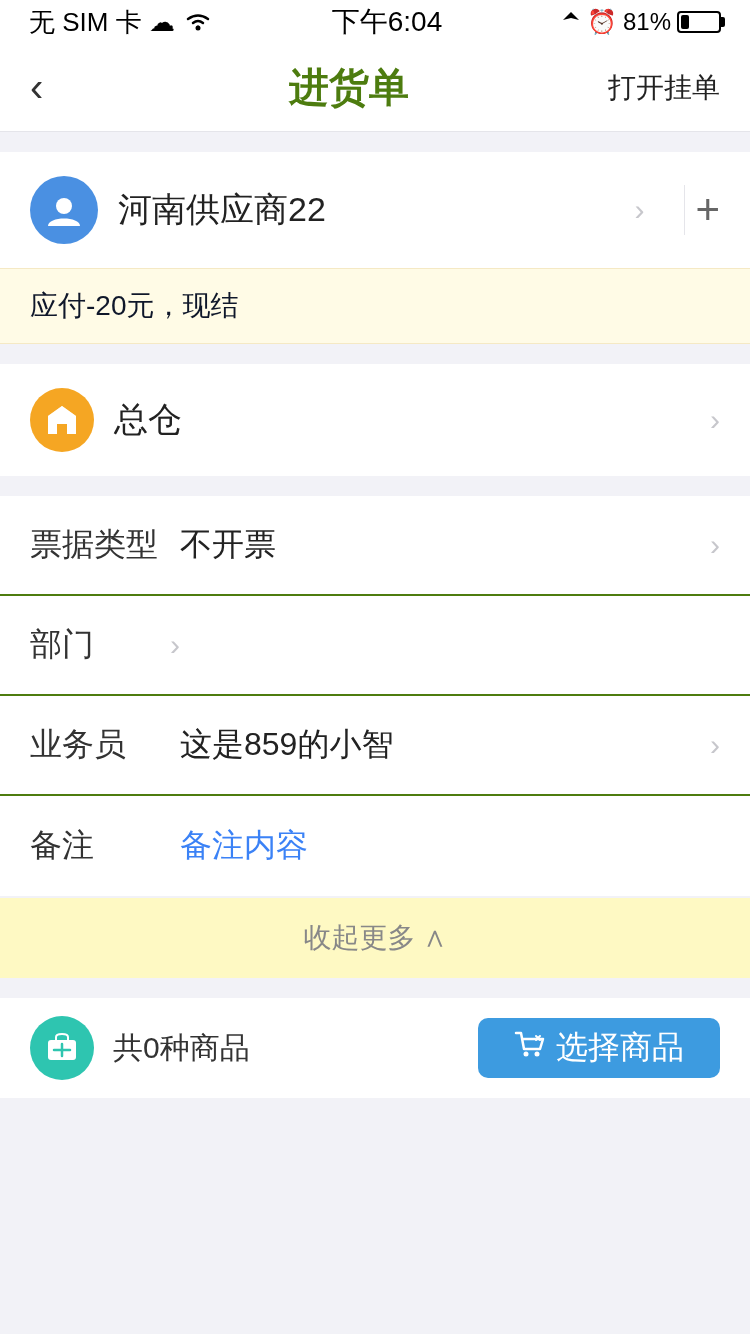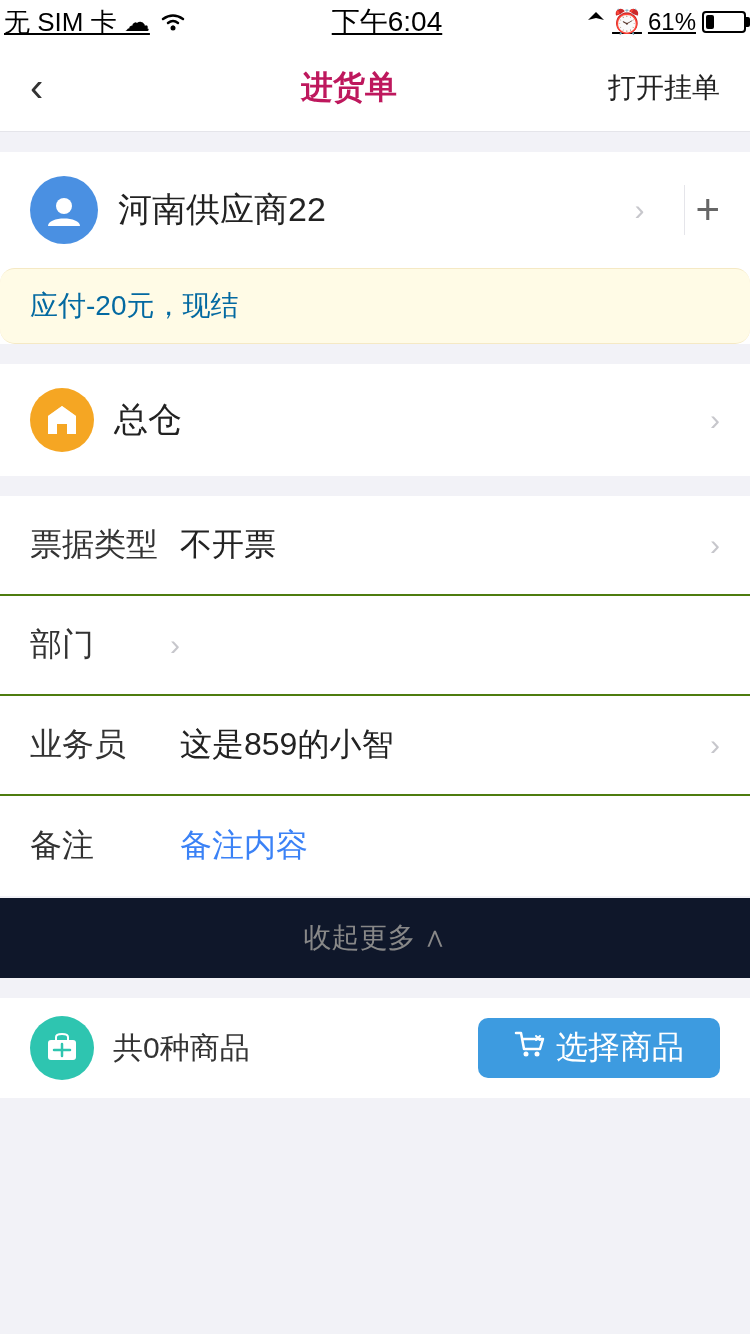--- a/index.html
+++ b/index.html
@@ -14,24 +14,23 @@
     }
 
     
     .status-bar {
       width: 750px;
       height: 44px;
       background: #fff;
       display: flex;
       align-items: center;
       justify-content: space-between;
-      padding: 0 4px;
+      padding: 0 29px;
       font-size: 26px;
       color: #000;
-      text-decoration: underline;
     }
     .status-left { display: flex; align-items: center; gap: 8px; }
     .status-center { font-weight: 500; font-size: 28px; }
     .status-right { display: flex; align-items: center; gap: 6px; font-size: 24px; }
     .battery {
       width: 44px; height: 22px;
       border: 2px solid #000;
       border-radius: 4px;
       position: relative;
       display: inline-flex;
@@ -67,23 +66,23 @@
       padding: 0 30px;
       border-bottom: 1px solid #e5e5ea;
     }
     .nav-back {
       font-size: 40px;
       color: #333;
       cursor: pointer;
       width: 60px;
     }
     .nav-title {
-      font-size: 32px;
+      font-size: 40px;
       font-weight: 600;
-      color: #be185d;
+      color: #4d7c0f;
     }
     .nav-action {
       font-size: 28px;
       color: #222;
       cursor: pointer;
     }
 
     
     .section-gap {
       height: 20px;
@@ -135,24 +134,23 @@
       height: 50px;
       background: #e5e5ea;
       margin: 0 10px;
     }
 
     
     .notice-bar {
       background: #fffbe6;
       padding: 18px 30px;
       font-size: 28px;
-      color: #0369a1;
+      color: #0f172a;
       border-top: 1px solid #f5e9c4;
       border-bottom: 1px solid #f5e9c4;
-      border-radius: 15px;
     }
 
     
     .warehouse-row {
       display: flex;
       align-items: center;
       padding: 24px 30px;
       background: #fff;
       margin-top: 20px;
     }
@@ -207,21 +205,21 @@
     }
     .form-placeholder {
       flex: 1;
       font-size: 32px;
       color: #3b82f6;
       padding-left: 10px;
     }
 
     
     .collapse-row {
-      background: #0f172a;
+      background: #fef9c3;
       height: 80px;
       display: flex;
       align-items: center;
       justify-content: center;
       margin-top: 2px;
       cursor: pointer;
     }
     .collapse-text {
       font-size: 28px;
       color: #888;
@@ -283,21 +281,21 @@
     </span>
   </div>
   <div class="status-center">下午6:04</div>
   <div class="status-right">
     <span>
       <svg width="20" height="20" viewBox="0 0 20 20">
           <path d="M10 2 L18 10 L10 8 L2 10 Z" fill="#000"></path>
         </svg>
     </span>
     <span>⏰</span>
-    <span>61%</span>
+    <span>81%</span>
     <div class="battery">
       <div class="battery-fill"></div>
     </div>
   </div>
 </div>
 
 <div class="nav-bar">
   <span class="nav-back">‹</span>
   <span class="nav-title">进货单</span>
   <span class="nav-action">打开挂单</span>

